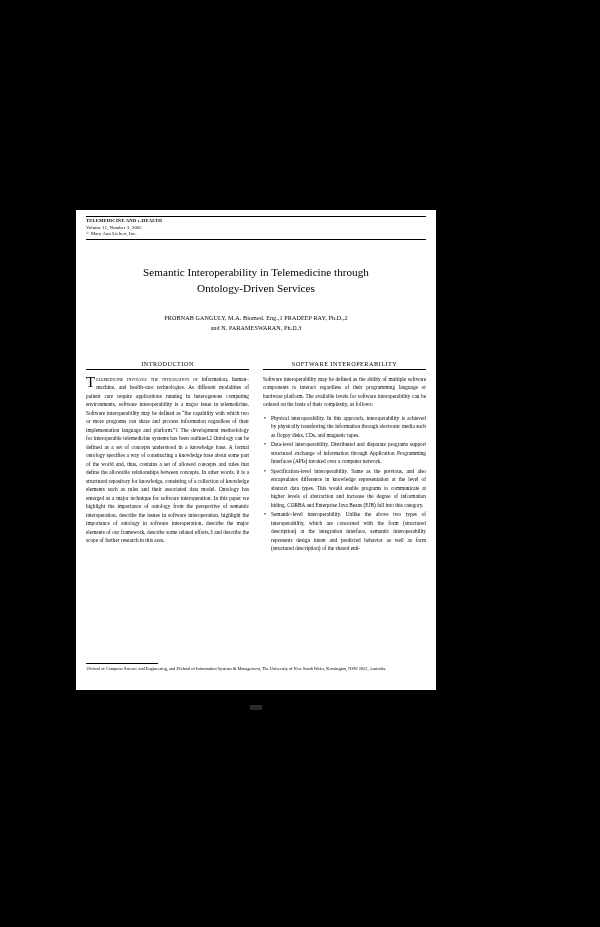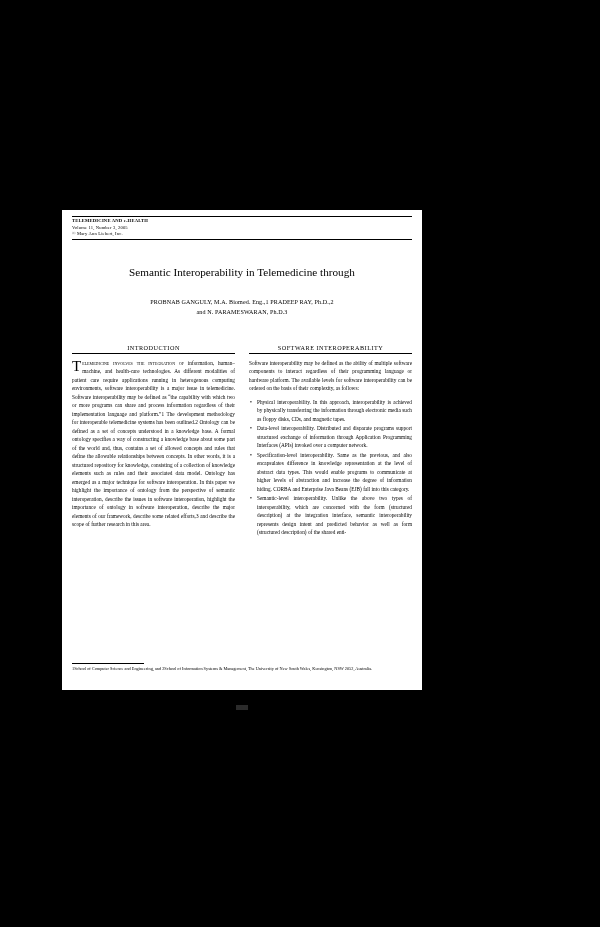--- a/index.html
+++ b/index.html
@@ -5,21 +5,21 @@
   html, body {
     margin: 0;
     padding: 0;
     background: #000;
     width: 600px;
     height: 927px;
     overflow: hidden;
   }
   .page {
     position: absolute;
-    left: 62px;
+    left: 76px;
     top: 210px;
     width: 360px;
     height: 480px;
     background: #ffffff;
     color: #000000;
     font-family: "Liberation Serif", serif;
     box-sizing: border-box;
     padding: 6px 10px 4px 10px;
   }
   .masthead {
@@ -142,20 +142,21 @@
 <div class="page">
 
   <div class="masthead">
     <div class="line1">TELEMEDICINE AND e-HEALTH</div>
     <div>Volume 11, Number 3, 2005</div>
     <div>© Mary Ann Liebert, Inc.</div>
   </div>
 
   <div class="title">
     <div>Semantic Interoperability in Telemedicine through</div>
+    <div>Ontology-Driven Services</div>
   </div>
 
   <div class="authors">
     <div>PROBNAB GANGULY, M.A. Biomed. Eng.,1 PRADEEP RAY, Ph.D.,2</div>
     <div>and N. PARAMESWARAN, Ph.D.3</div>
   </div>
 
   <div class="columns">
 
     <div class="col">

